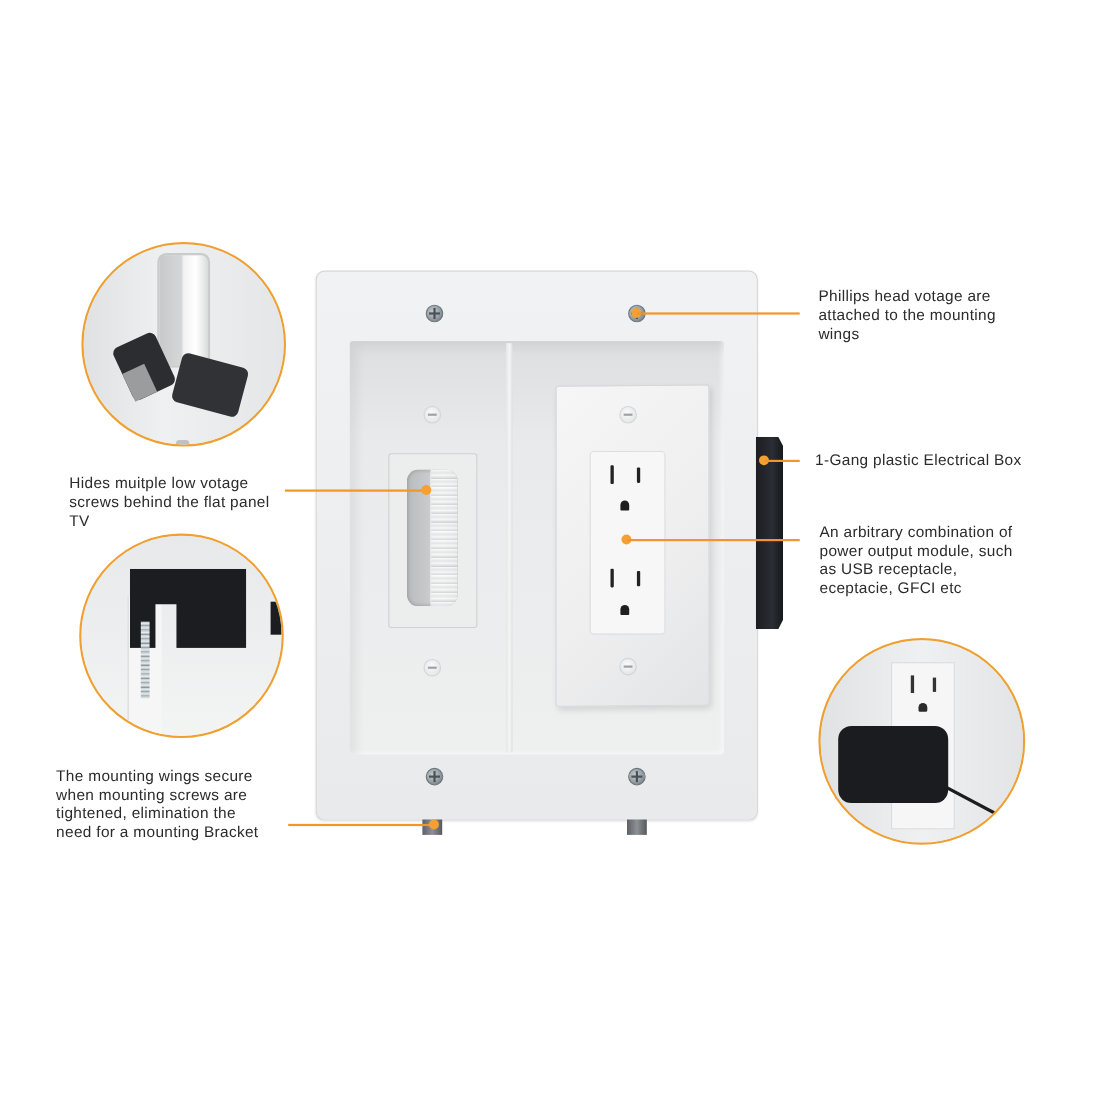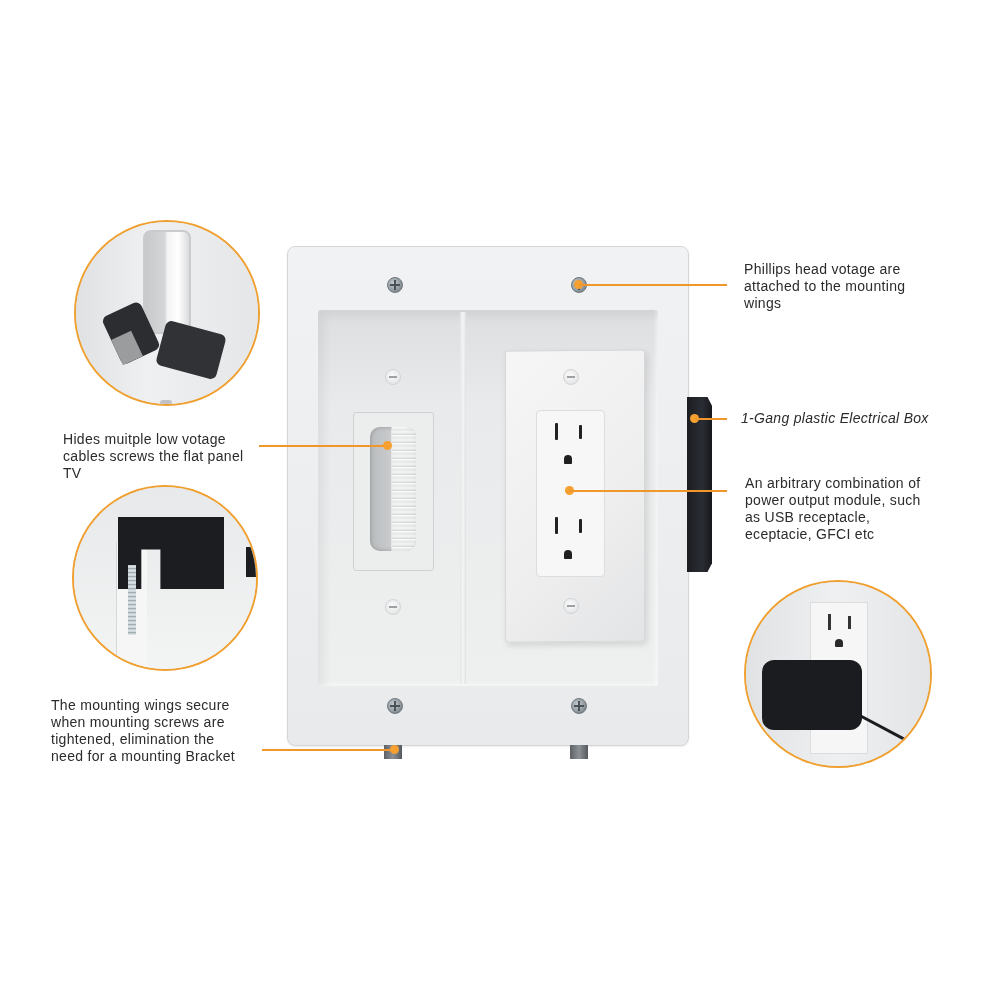--- a/index.html
+++ b/index.html
@@ -185,24 +185,24 @@
 
 <div class="leader" style="left:259px; top:445px; width:128px;"></div>
 <div class="dot" style="left:383px; top:441px;"></div>
 
 <div class="leader" style="left:262px; top:749px; width:132px;"></div>
 <div class="dot" style="left:390px; top:745px;"></div>
 
 <div class="callout-text" style="left:744px; top:261px;">Phillips head votage are
 attached to the mounting
 wings</div>
-<div class="callout-text" style="left:741px; top:410px;font-style:italic;">1-Gang plastic Electrical Box</div>
+<div class="callout-text" style="left:741px; top:410px;">1-Gang plastic Electrical Box</div>
 <div class="callout-text" style="left:745px; top:475px;">An arbitrary combination of
 power output module, such
 as USB receptacle,
 eceptacie, GFCI etc</div>
 <div class="callout-text" style="left:63px; top:431px;">Hides muitple low votage
-cables screws the flat panel
+screws behind the flat panel
 TV</div>
 <div class="callout-text" style="left:51px; top:697px;">The mounting wings secure
 when mounting screws are
 tightened, elimination the
 need for a mounting Bracket</div>
 
 </body></html>

